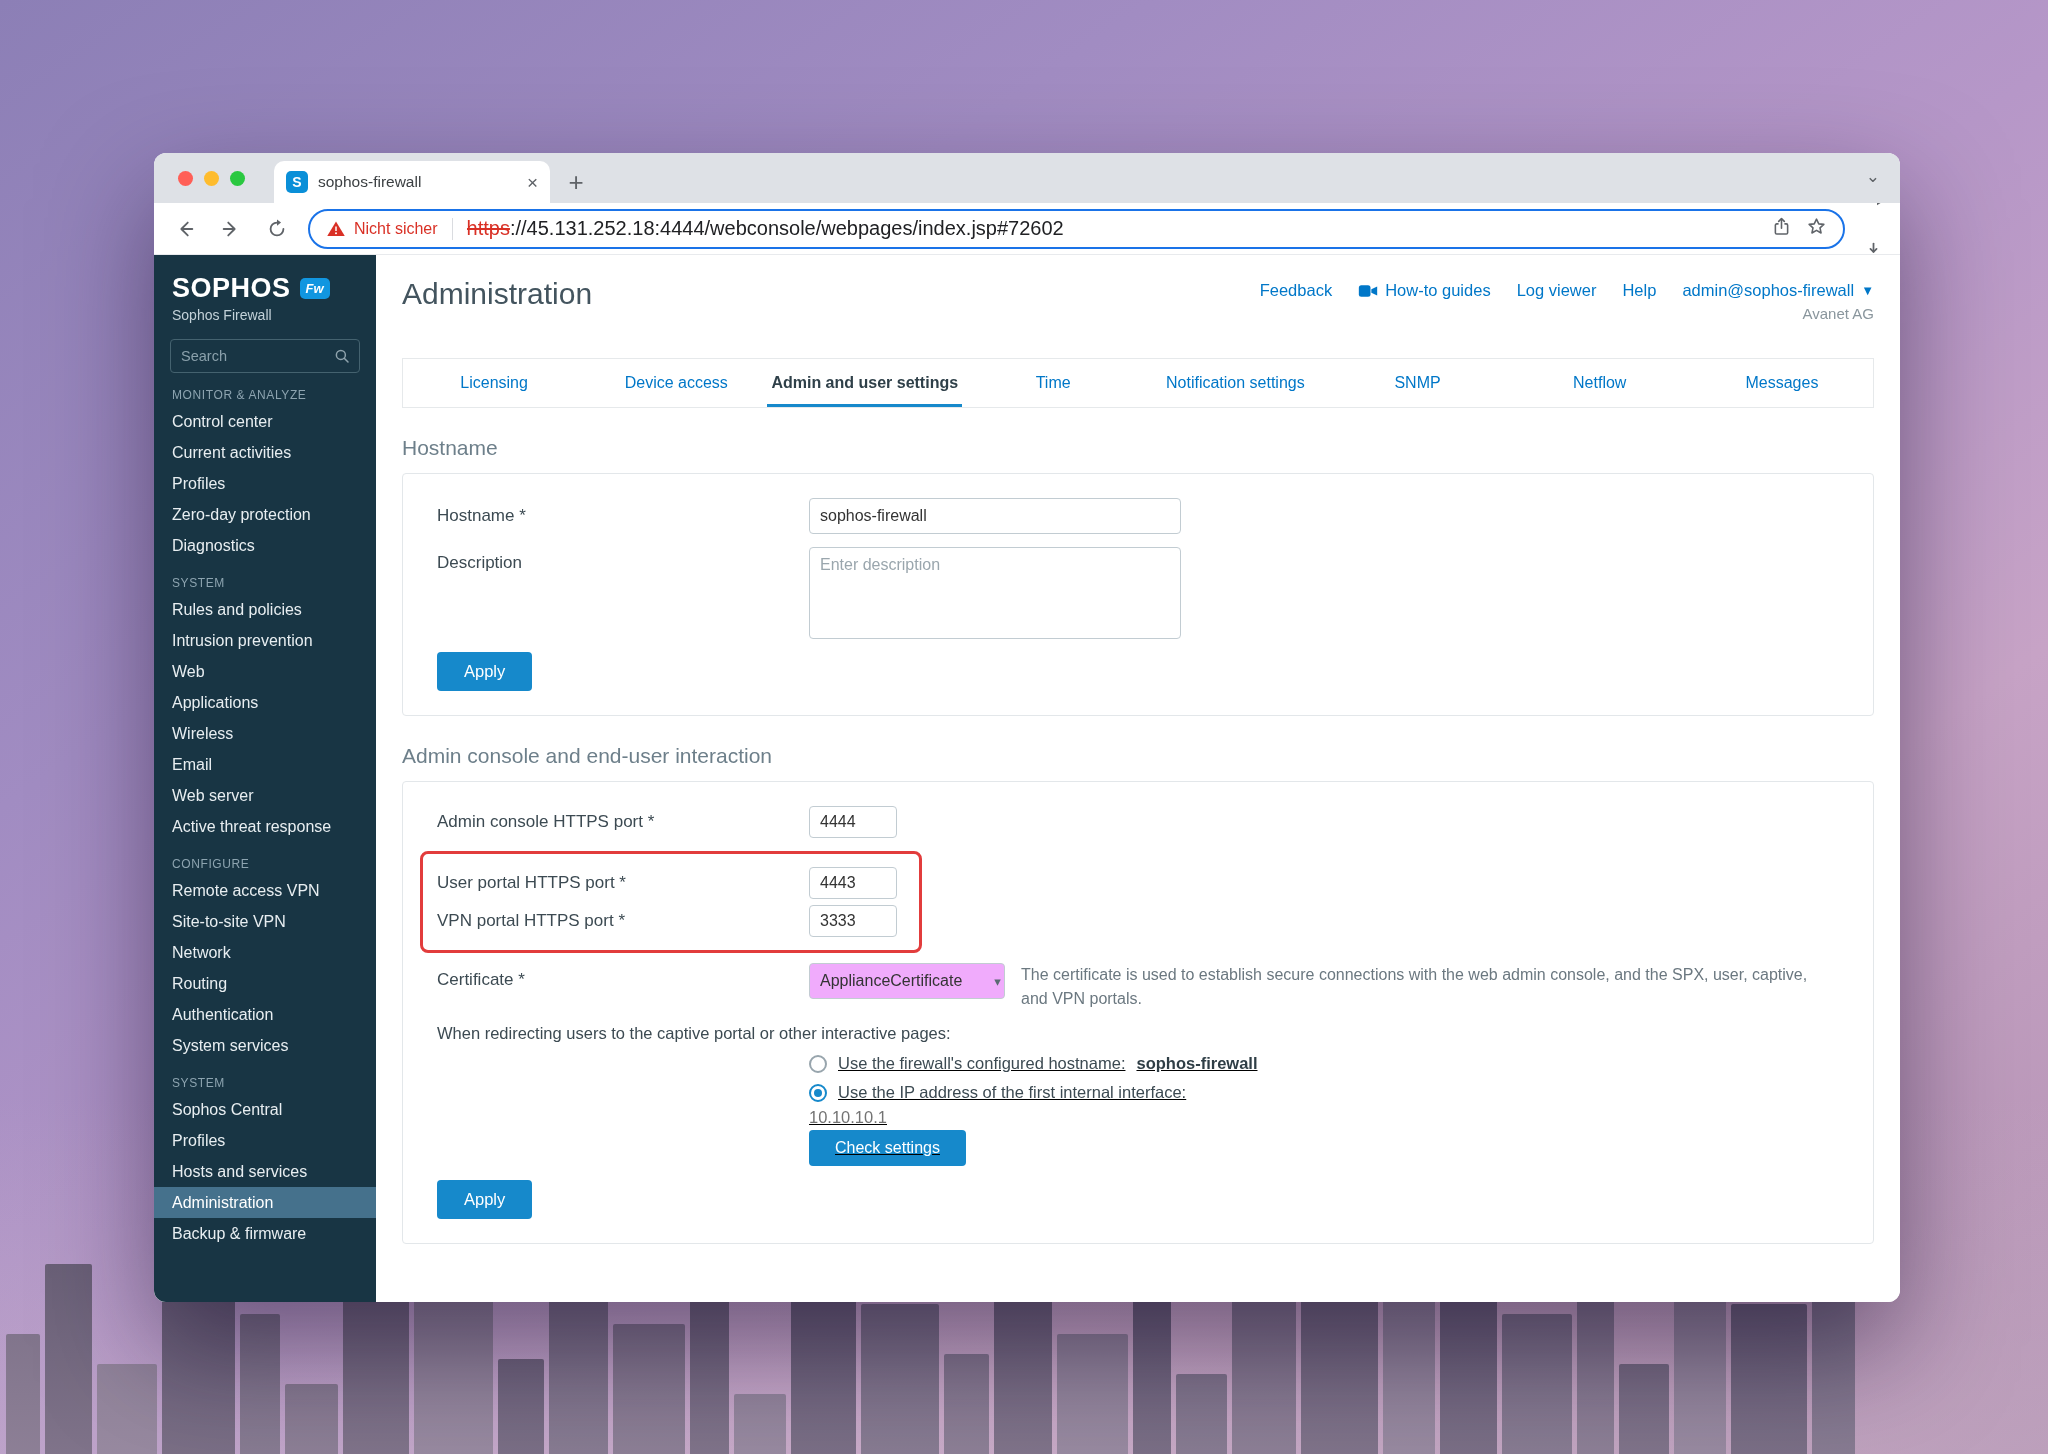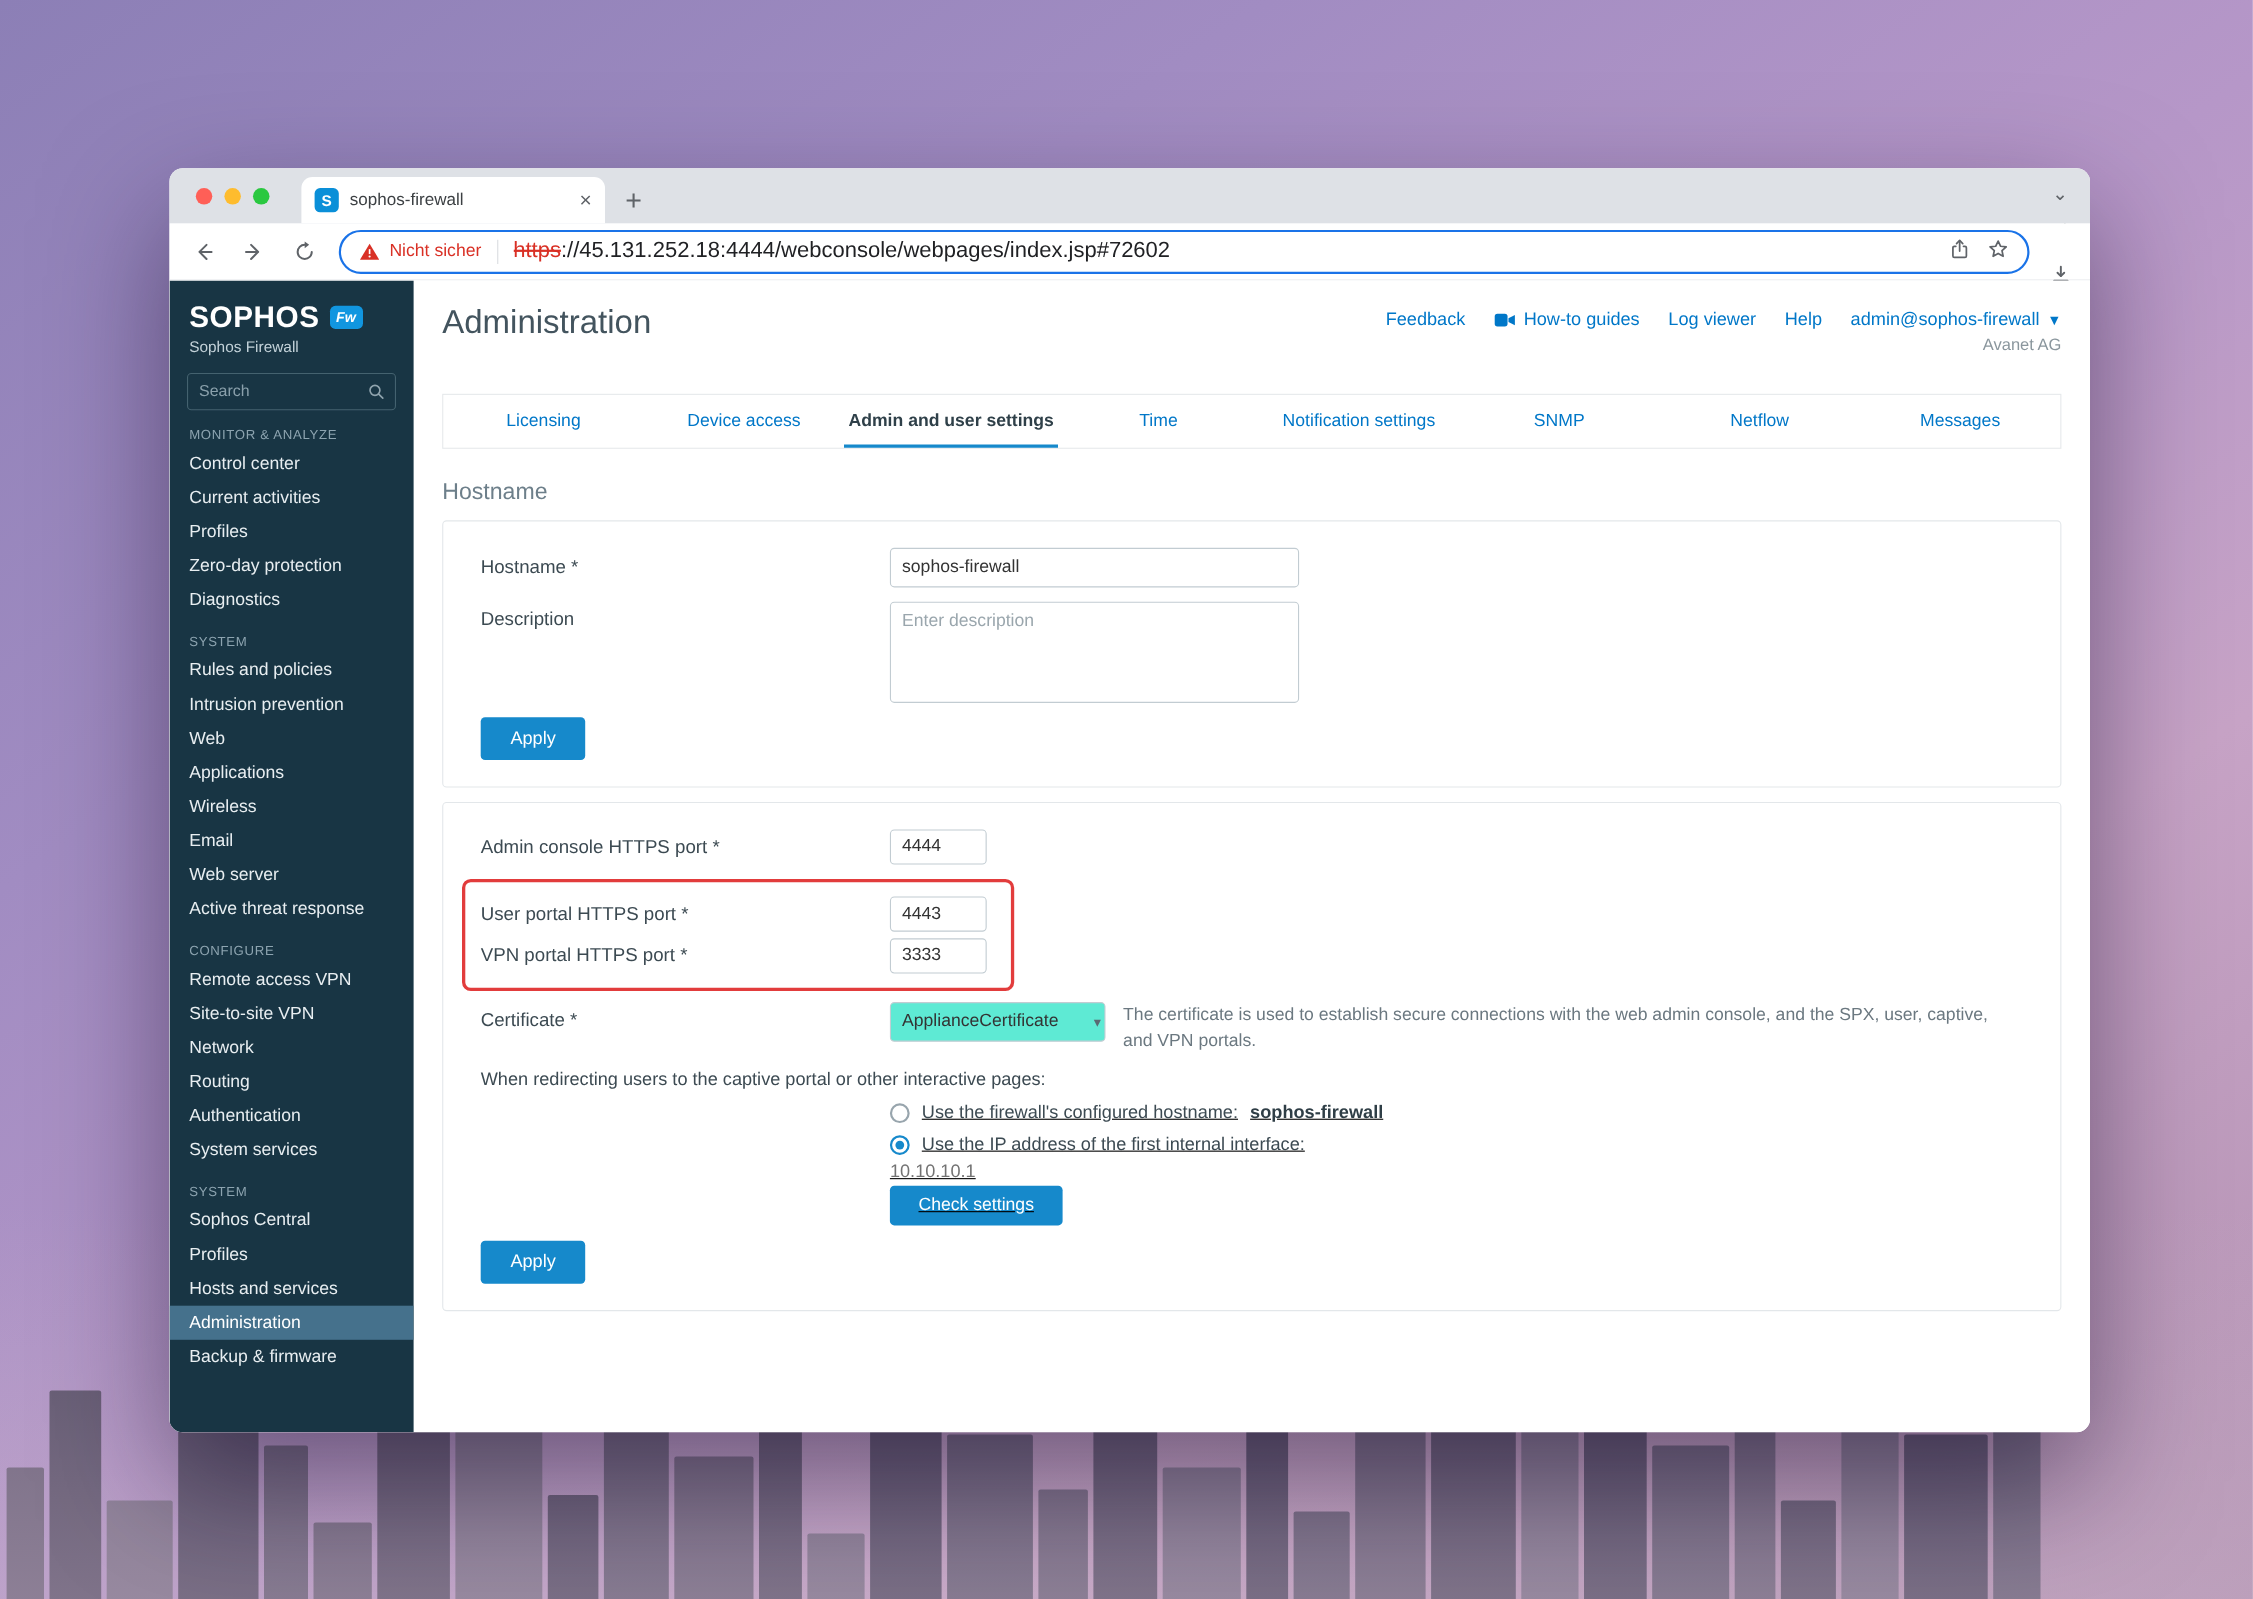--- a/index.html
+++ b/index.html
@@ -95,21 +95,21 @@
   .btn { background:#1689cb; color:#fff; border:none; border-radius:4px; font-size:16.5px;
     padding:10px 27px; font-family:inherit; }
   .btn.small { padding:9px 26px; font-size:16px; }
 
   .redbox { border:3px solid #e23c3c; border-radius:8px; padding:7px 14px; margin:4px 0 10px -17px;
     width:502px; }
   .redbox .frow { margin:6px 0; }
 
   .select { width:196px; height:36px; border:1px solid #c2ccd2; border-radius:4px; display:flex;
     align-items:center; justify-content:flex-start; padding:0 10px; font-size:16px; color:#333;
-    background:#5eead4; flex-shrink:0;gap:32px; }
+    background:#f0abfc; flex-shrink:0;gap:32px; }
   .select .caret { color:#5a6a73; }
   .help { margin-left:16px; font-size:16px; color:#6b7880; line-height:1.5; max-width:790px; }
 
   .intro { font-size:16.5px; color:#3c4a52; margin:12px 0 6px; }
   .radio-col { margin-left:372px; display:flex; flex-direction:column;text-decoration:underline; }
   .radio-row { display:flex; align-items:center; gap:11px; margin:5px 0; font-size:16.5px; color:#3c4a52; }
   .radio { width:18px; height:18px; border:2px solid #98a5ad; border-radius:50%; position:relative; flex-shrink:0; }
   .radio.checked { border-color:#1689cb; }
   .radio.checked::after { content:""; position:absolute; inset:3px; background:#1689cb; border-radius:50%; }
   .rvalue { font-weight:700; color:#2f3e46; }
@@ -361,20 +361,21 @@
           <div class="flabel">Hostname *</div>
           <input class="tinput w-lg" value="sophos-firewall" style="">
         </div>
         <div class="frow top">
           <div class="flabel" style="padding-top:6px;">Description</div>
           <textarea class="tinput" placeholder="Enter description" style=""></textarea>
         </div>
         <button class="btn">Apply</button>
       </div>
 
+      <div class="sect-title">Admin console and end-user interaction</div>
       <div class="card">
 
         <div class="frow">
           <div class="flabel">Admin console HTTPS port *</div>
           <input class="tinput w-sm" value="4444" style="">
         </div>
 
         <div class="redbox">
           <div class="frow">
             <div class="flabel">User portal HTTPS port *</div>

